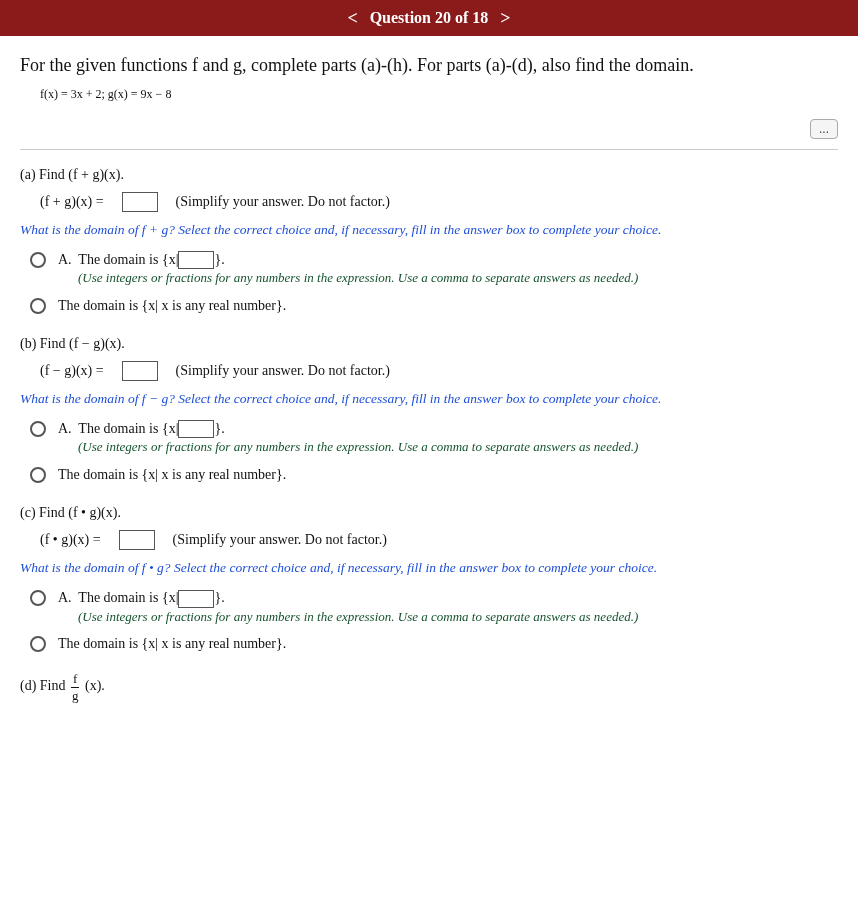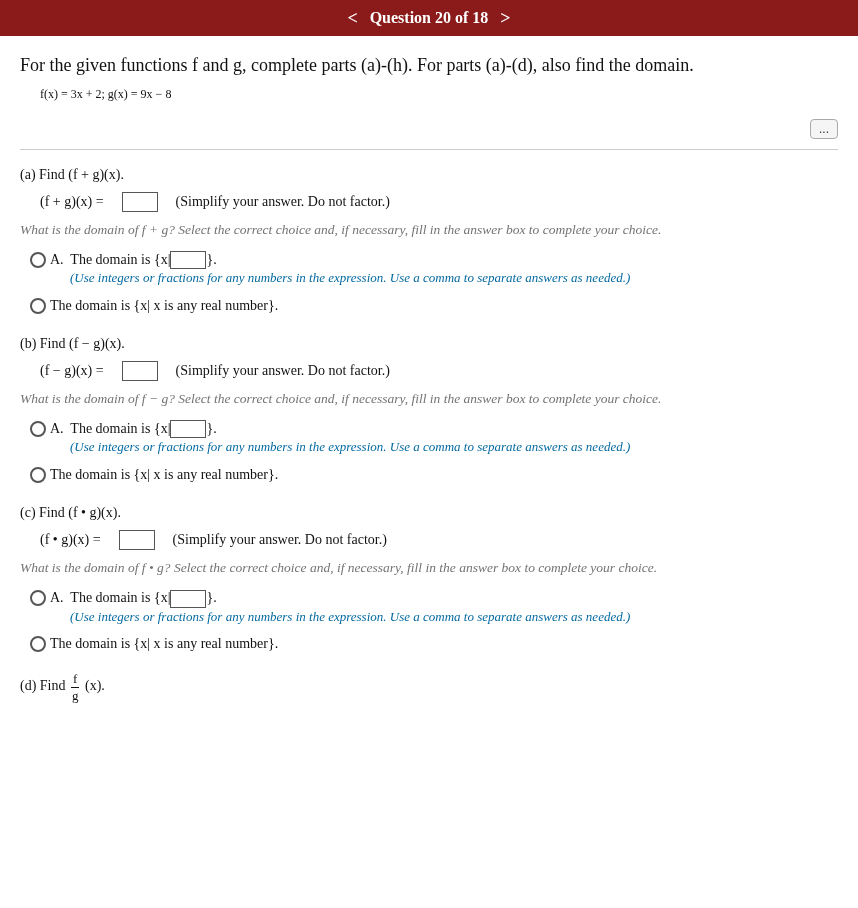--- a/index.html
+++ b/index.html
@@ -93,51 +93,51 @@
       display: inline-block;
       width: 36px;
       height: 20px;
       border: 1px solid #555;
       vertical-align: middle;
     }
     .domain-question {
       font-size: 13.5px;
       margin-bottom: 10px;
       font-style: italic;
-      color: #737373;
+      color: #1d4ed8;
       line-height: 1.45;
     }
 
     .radio-group {
       margin-left: 10px;
     }
     .radio-option {
       display: flex;
       align-items: flex-start;
-      gap: 4px;
+      gap: 12px;
       margin-bottom: 8px;
     }
     .radio-circle {
       width: 16px;
       height: 16px;
       border-radius: 50%;
       border: 2px solid #555;
       background: #fff;
       flex-shrink: 0;
       margin-top: 2px;
       cursor: pointer;
     }
     .radio-content {
       font-size: 14px;
       line-height: 1.4;
     }
     .radio-content .sub-note {
       font-style: italic;
       font-size: 13px;
-      color: #0369a1;
+      color: #14532d;
       display: block;
       margin-left: 20px;
     }
     .answer-box-inline {
       display: inline-block;
       width: 36px;
       height: 18px;
       border: 1px solid #555;
       vertical-align: middle;
     }

